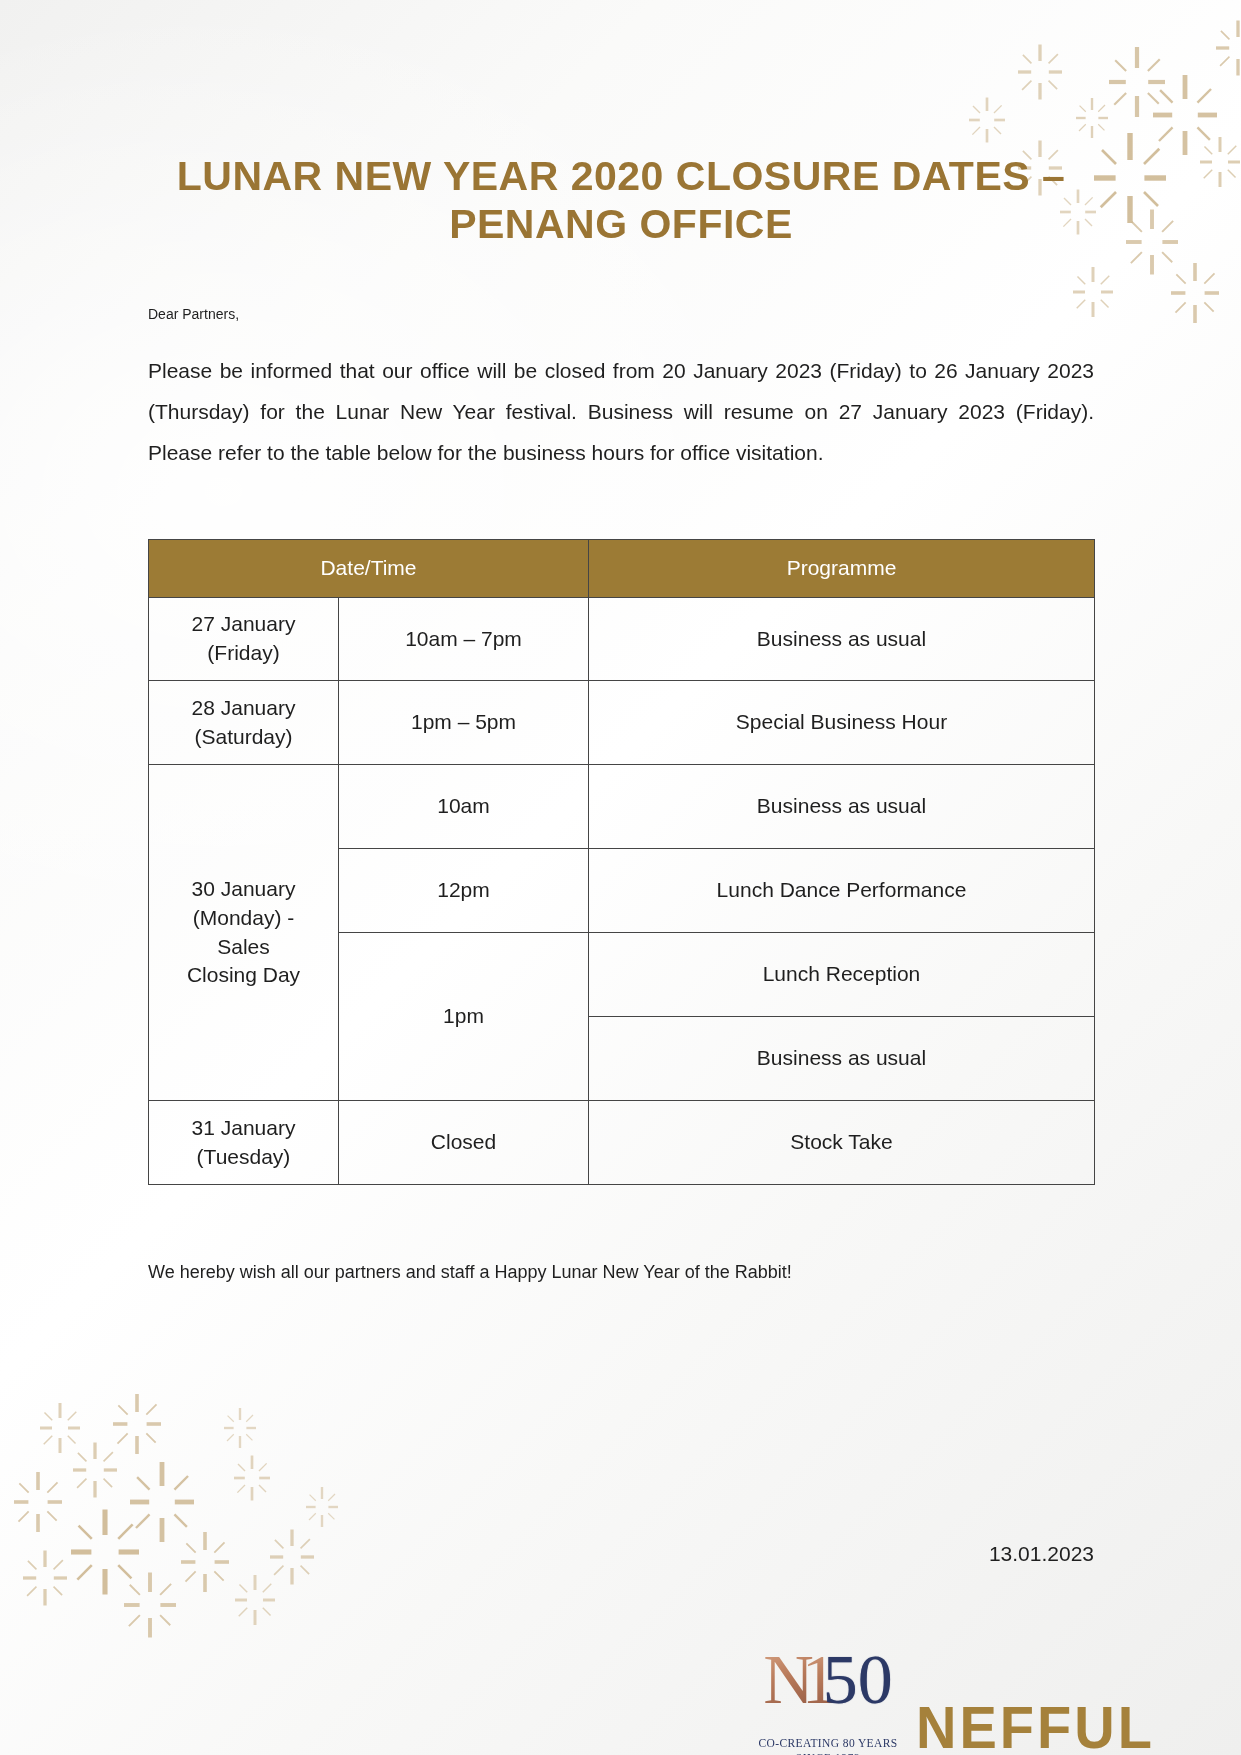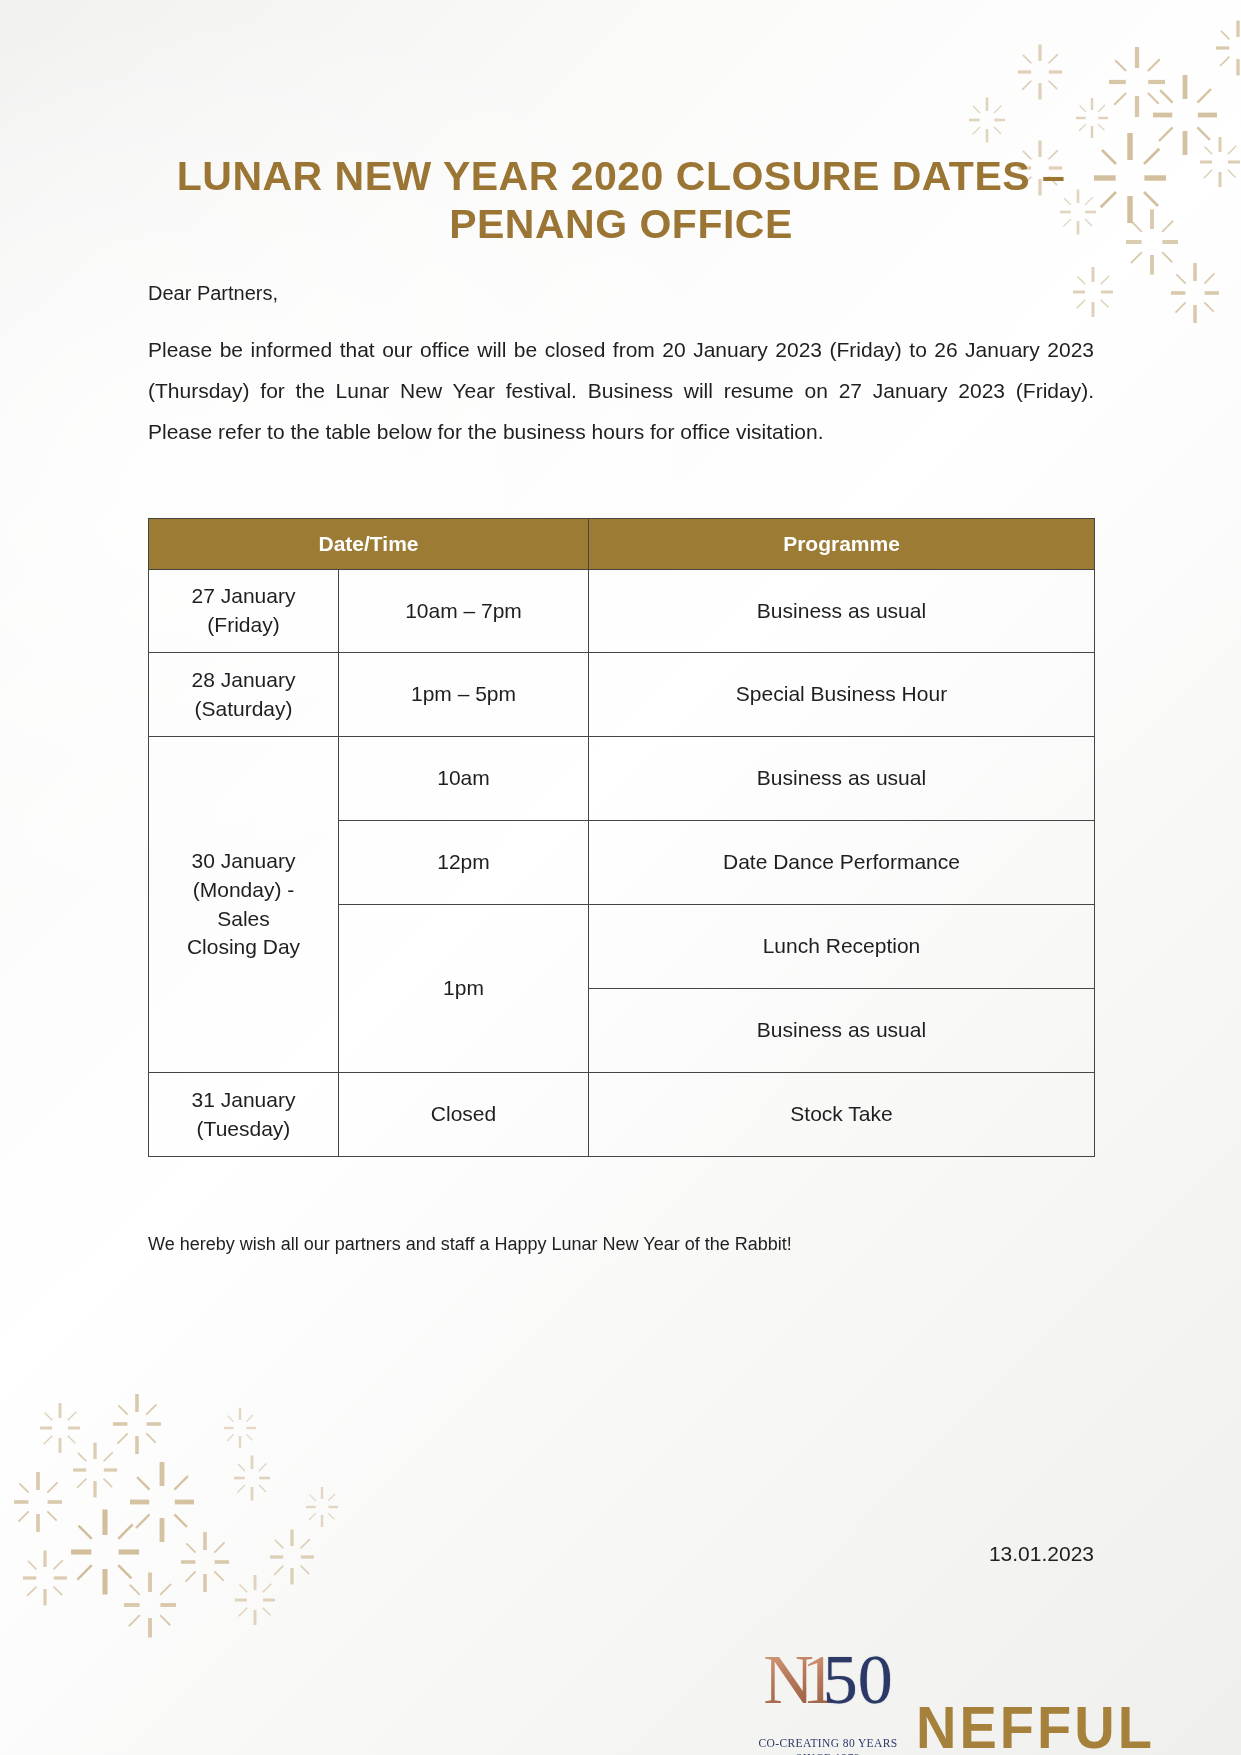--- a/index.html
+++ b/index.html
@@ -19,38 +19,38 @@
   .content {
     position:absolute; left:148px; top:0; width:946px; height:100%;
   }
   .doc-title {
     padding-top:152px;
     text-align:center;
     color:var(--title-gold, #9A7534);
     font-size:41px; font-weight:bold; line-height:48px;
     letter-spacing:0.5px;
   }
-  .greeting { margin-top:31px; font-size:20px; line-height:28px; }
+  .greeting { margin-top:52px; font-size:14px; line-height:28px; }
   .body-paragraph {
     margin-top:22px; font-size:21px; line-height:41px;
     text-align:justify; text-justify:inter-word;
   }
   table.schedule {
     margin-top:66px;
     width:946px; border-collapse:collapse; table-layout:fixed;
   }
   table.schedule th, table.schedule td {
     border:1px solid #454545;
     text-align:center; vertical-align:middle;
     font-size:21px; line-height:1.38;
   }
   table.schedule th {
     background:var(--header-gold, #9C7B35);
-    color:#ffffff; font-weight:bold;
-    height:51px;
+    color:#ffffff; font-weight:normal;
+    height:58px;
   }
   td.date-cell { padding:0 32px; }
   .wish { margin-top:72px; font-size:18px; line-height:30px; }
   .issue-date { position:absolute; top:1542px; right:0; font-size:21px; }
 
   
   .n50-logo {
     position:absolute; left:748px; top:1645px; width:160px;
     text-align:center; font-family:"Liberation Serif", serif;
   }
@@ -169,21 +169,21 @@
           <td>1pm – 5pm</td>
           <td>Special Business Hour</td>
         </tr>
         <tr style="height:84px">
           <td class="date-cell" rowspan="4">30 January (Monday) - Sales Closing Day</td>
           <td>10am</td>
           <td>Business as usual</td>
         </tr>
         <tr style="height:84px">
           <td>12pm</td>
-          <td>Date Dance Performance</td>
+          <td>Lunch Dance Performance</td>
         </tr>
         <tr style="height:84px">
           <td rowspan="2">1pm</td>
           <td>Lunch Reception</td>
         </tr>
         <tr style="height:84px">
           <td>Business as usual</td>
         </tr>
         <tr style="height:84px">
           <td class="date-cell">31 January (Tuesday)</td>

